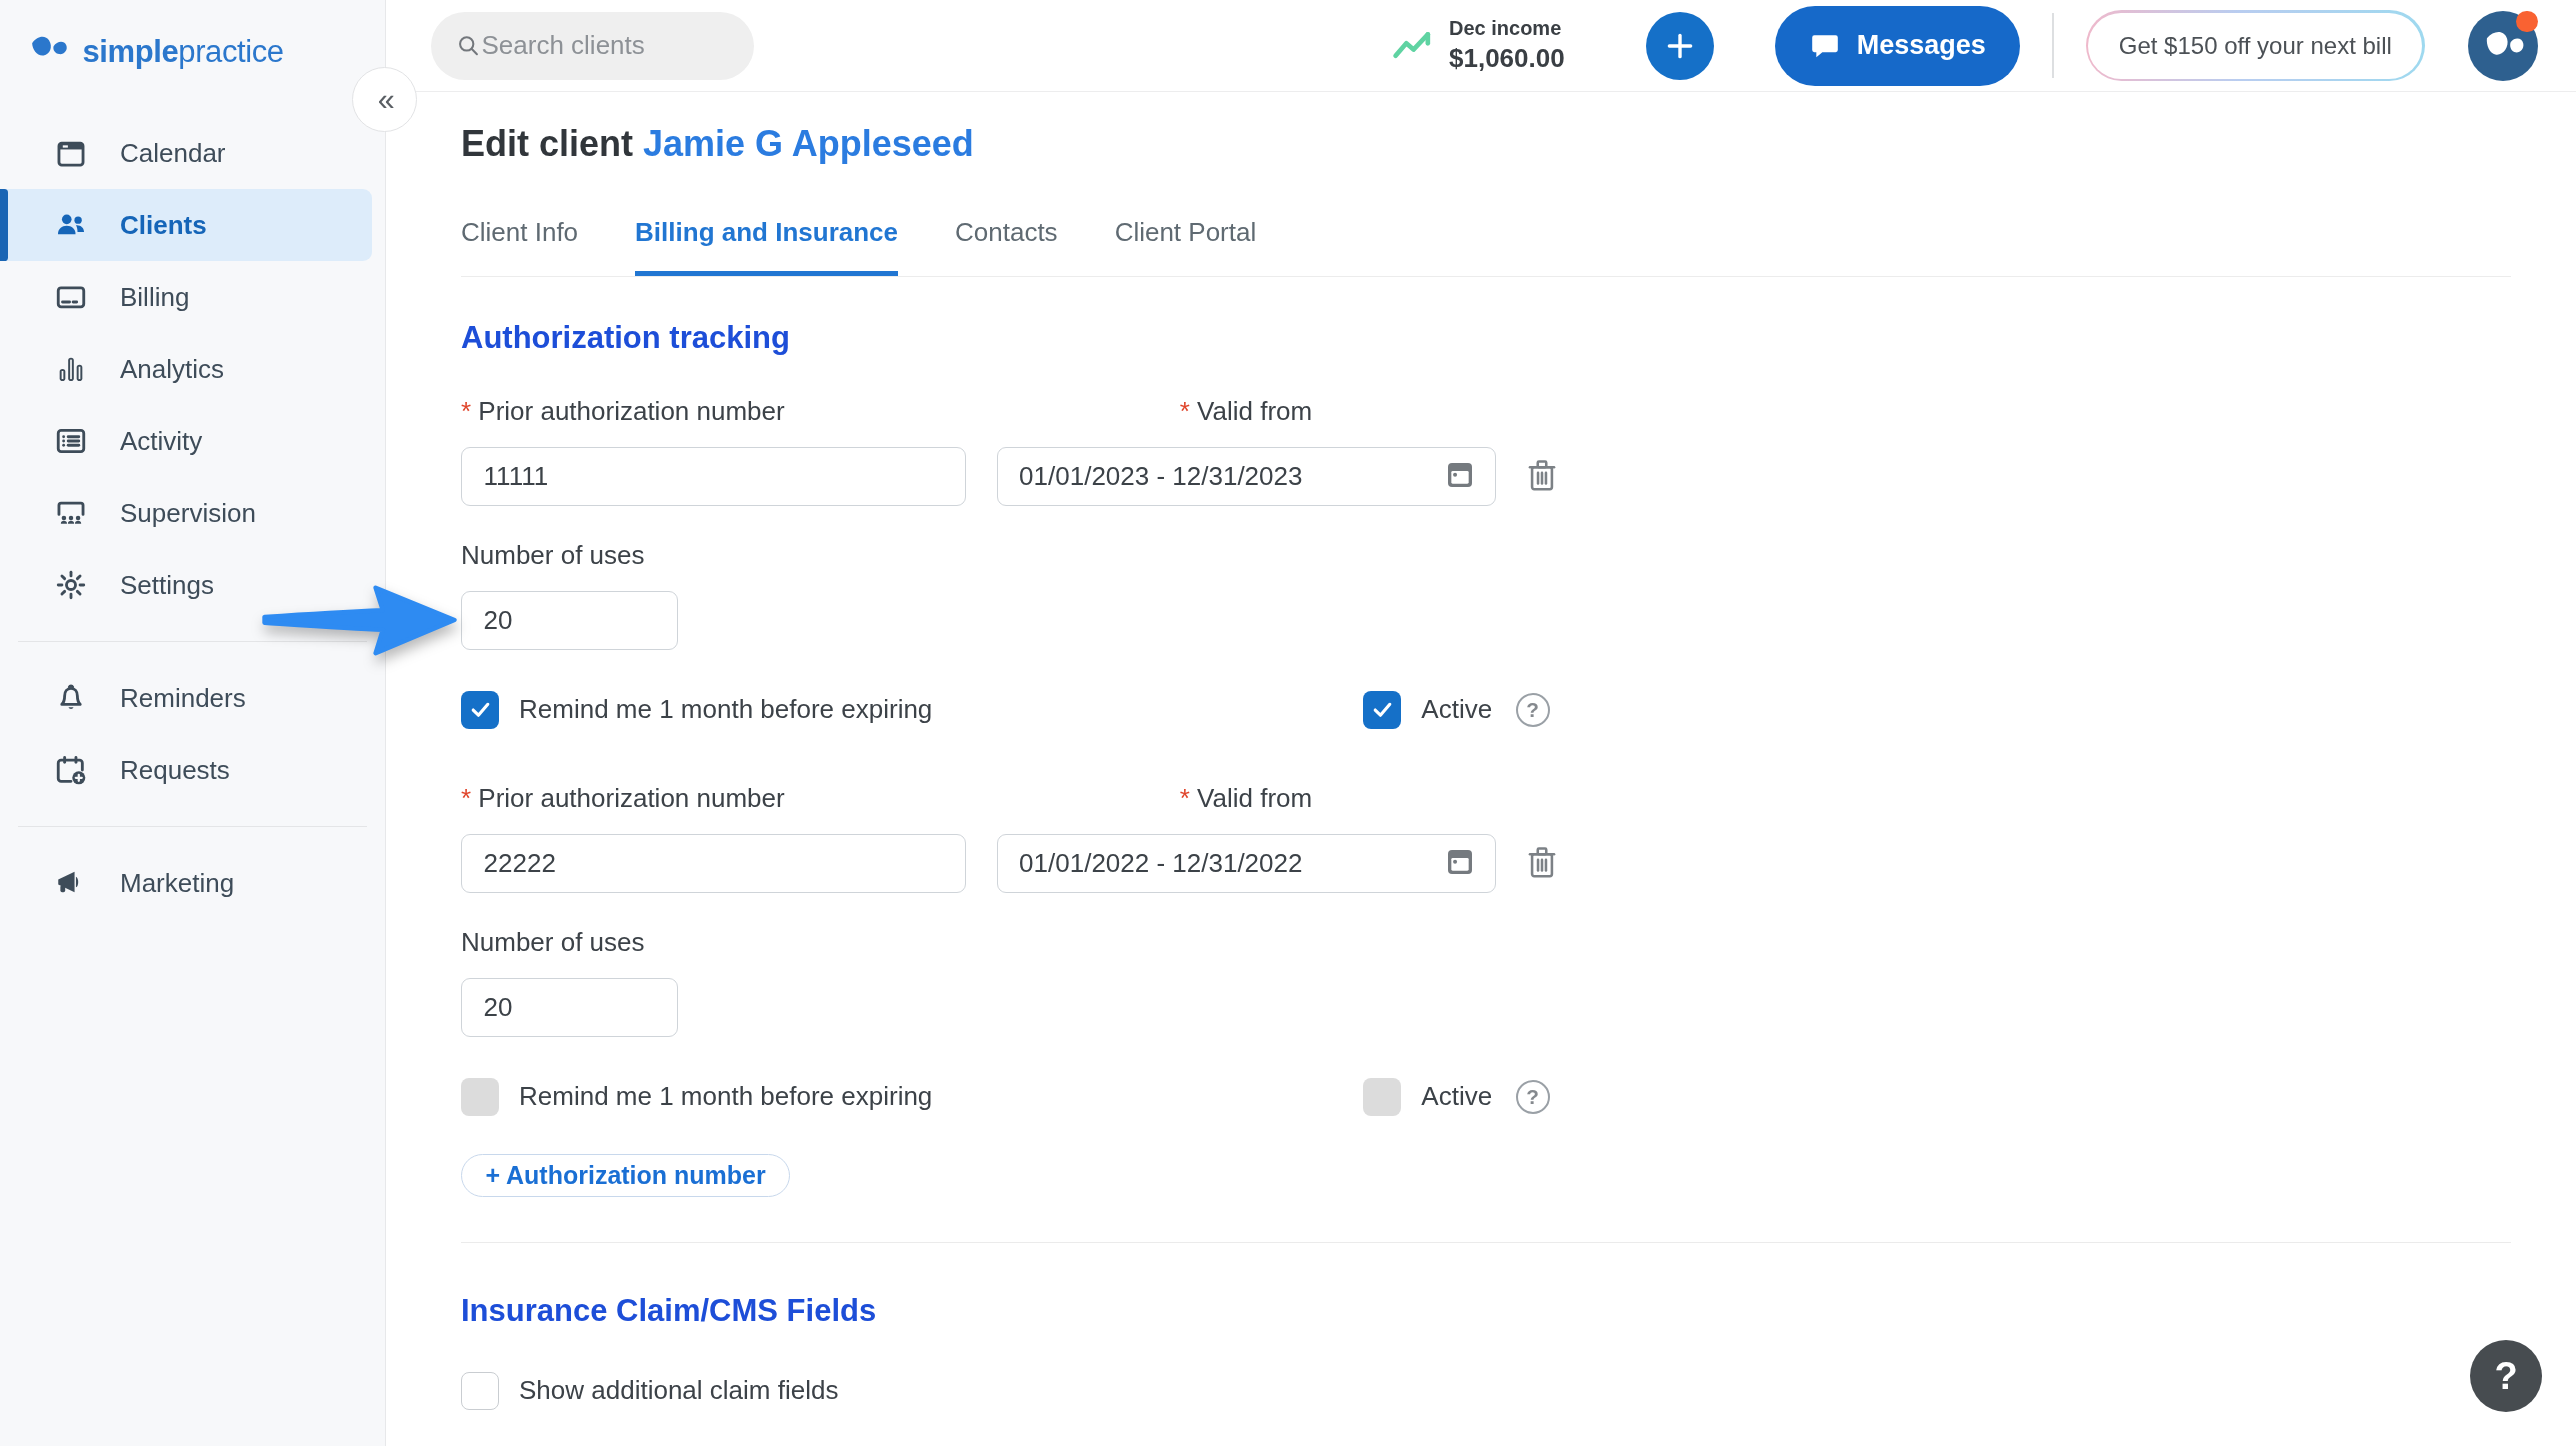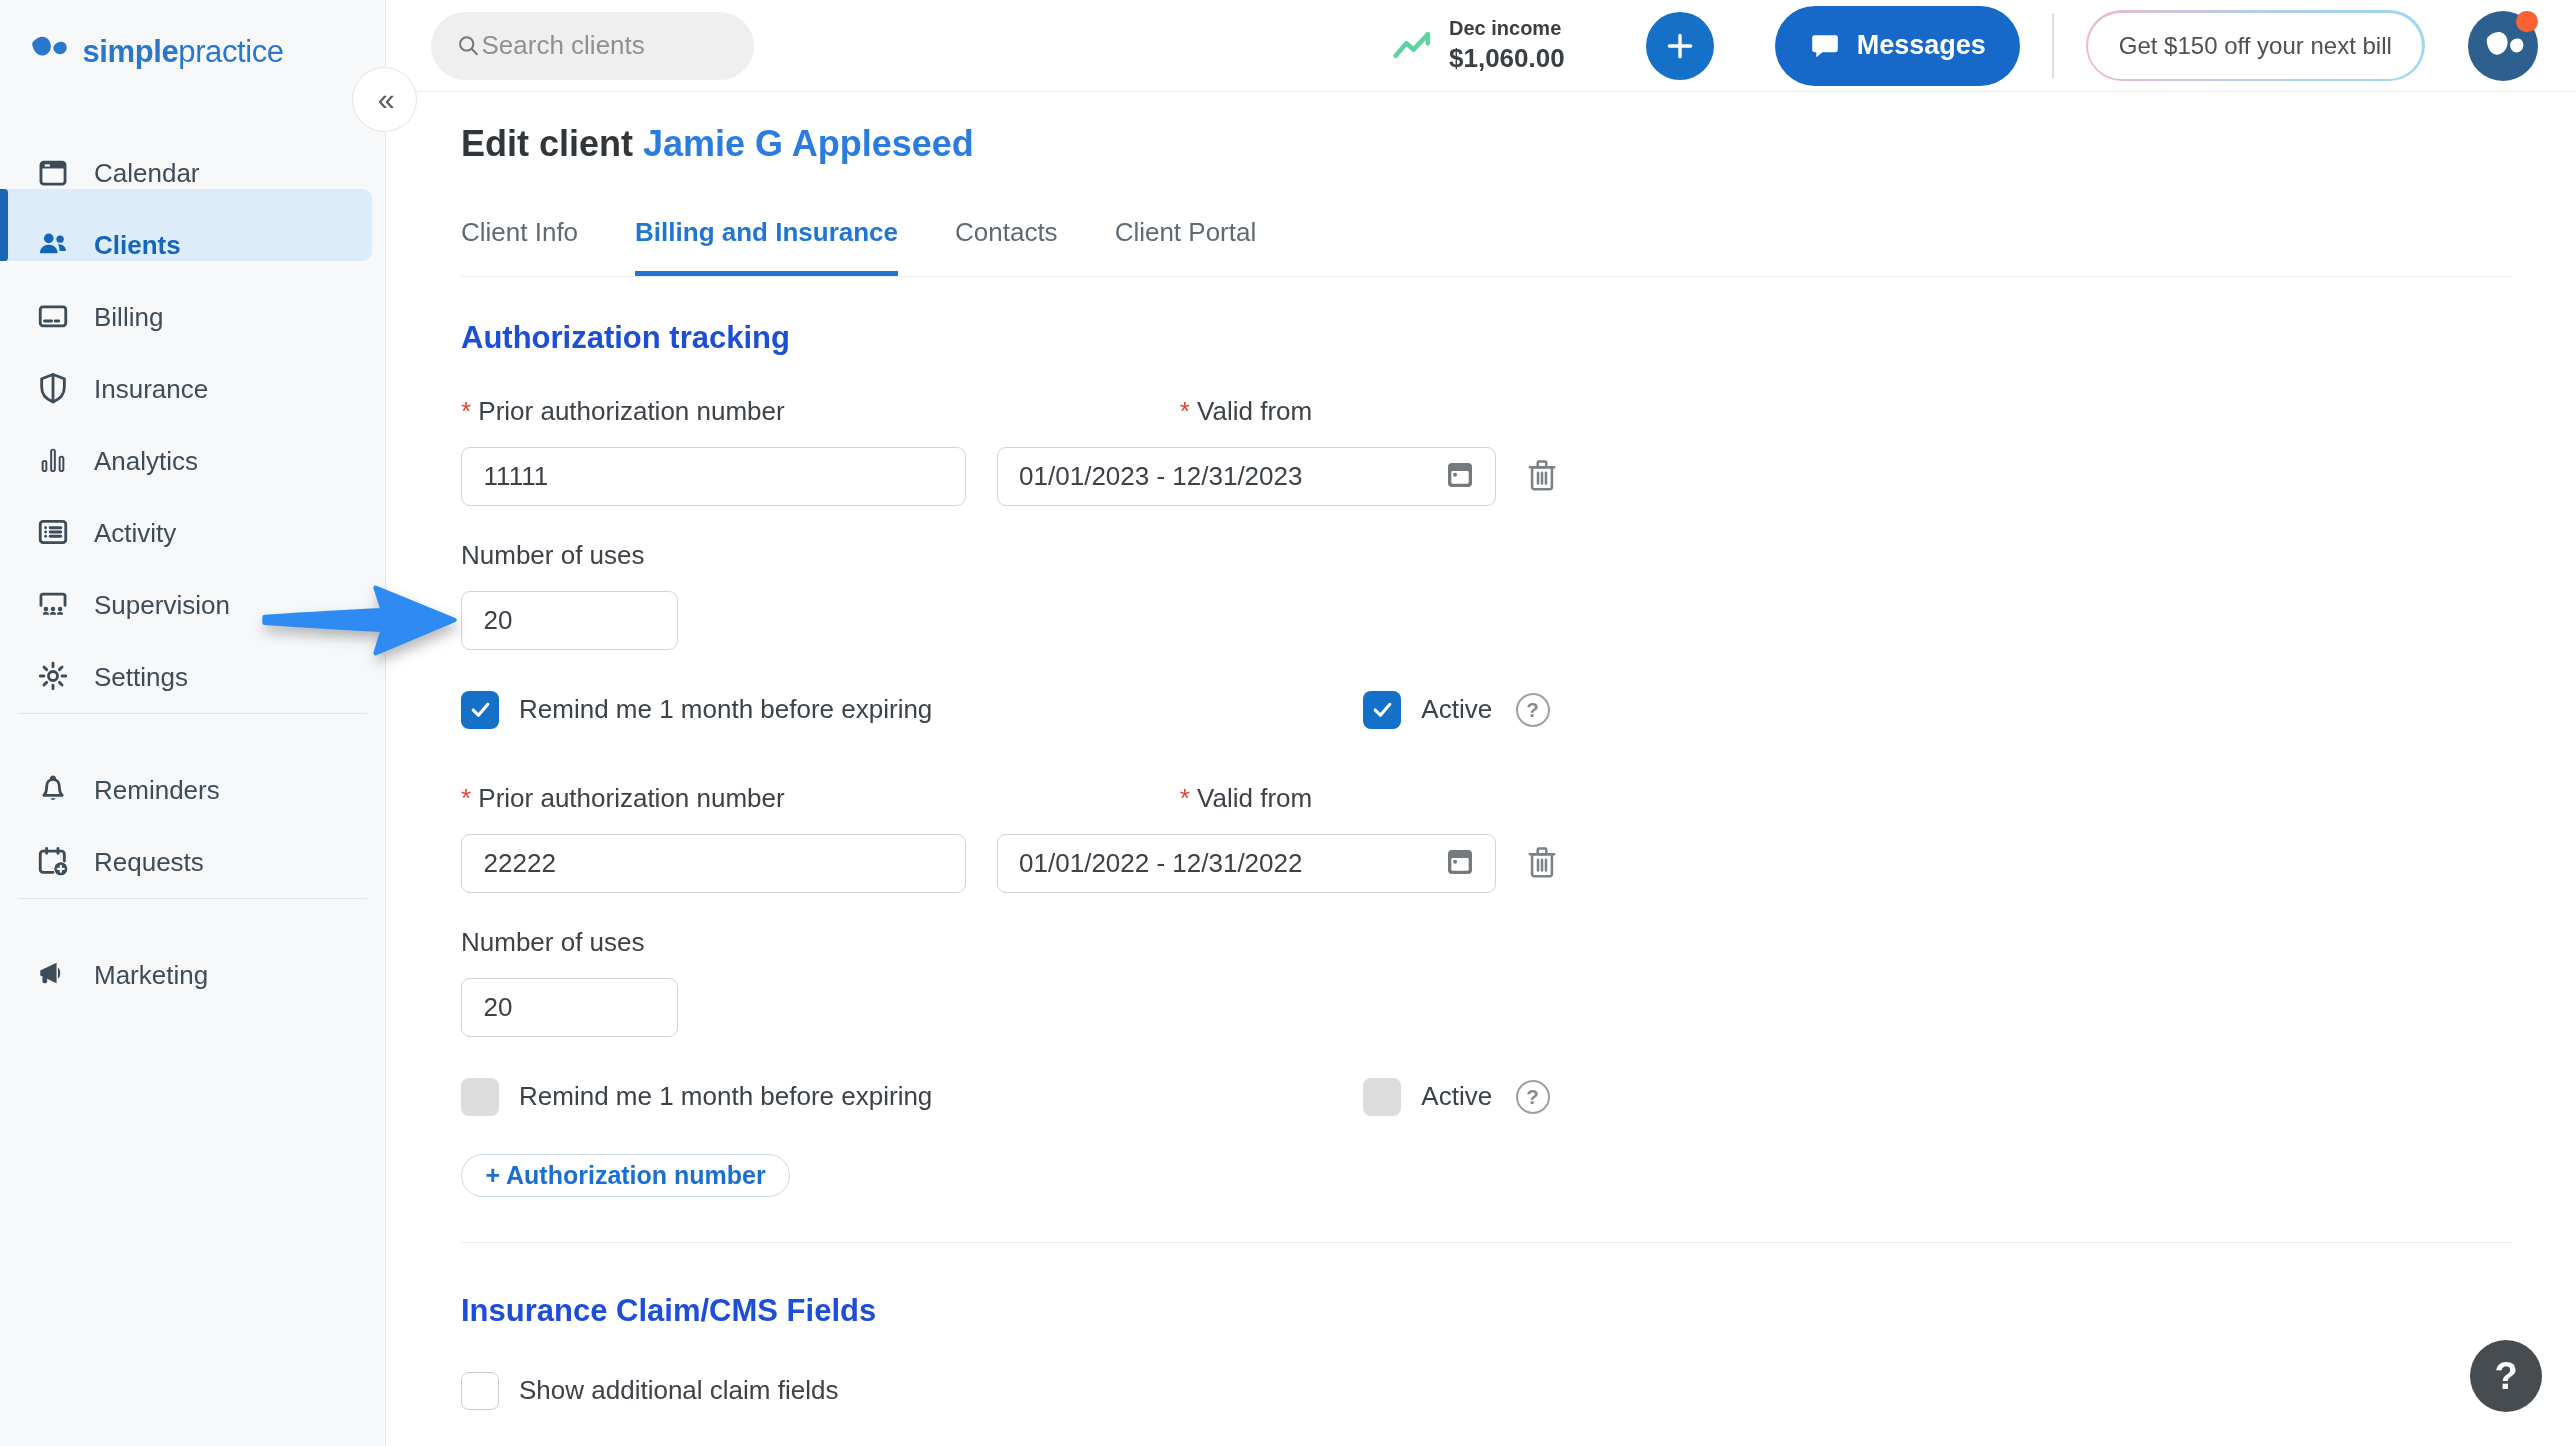--- a/index.html
+++ b/index.html
@@ -6,21 +6,21 @@
   html,body { width:2576px; height:1446px; }
   body { font-family:"Liberation Sans", sans-serif; background:#fff; color:#3c4248; overflow:hidden; }
   .page { position:relative; width:2576px; height:1446px; display:flex; }
 
   
   .sidebar { position:relative; width:386px; height:100%; background:#f7f8fa; border-right:1.8px solid #e7e8ea; flex:0 0 386px; }
   .logo { display:flex; align-items:center; gap:9px; padding:32px 0 0 30.5px; }
   .logo-text { font-size:31px; color:#2b77cc; letter-spacing:-0.4px; }
   .logo-text b { font-weight:700; }
   .nav { margin-top:45px; }
-  .nav-item { position:relative; display:flex; align-items:flex-end; height:72px; padding-left:36px; gap:24px; cursor:pointer; }
+  .nav-item { position:relative; display:flex; align-items:center; height:72px; padding-left:54px; gap:32px; cursor:pointer; }
   .nav-item .nav-label { font-size:26px; color:#3e4c59; }
   .nav-item svg { width:34px; height:34px; flex:0 0 34px; }
   .nav-item.active { background:#ddecfa; border-radius:0 9px 9px 0; margin-right:12.6px; }
   .nav-item.active::before { content:""; position:absolute; left:0; top:0; bottom:0; width:8px; background:#1a65b4; border-radius:0 3.6px 3.6px 0; }
   .nav-item.active .nav-label { color:#1565b8; font-weight:700; }
   .nav-divider { height:0; border-top:1.8px solid #e4e5e7; margin:20px 18px 20px 18px; }
   .collapse-btn { position:absolute; top:67px; right:-32px; width:65px; height:65px; background:#fff; border:1.8px solid #e2e3e5; border-radius:50%; display:flex; align-items:center; justify-content:center; font-size:30.5px; color:#5a5f64; cursor:pointer; z-index:5; letter-spacing:-3.6px; }
 
   
   .main { flex:1; display:flex; flex-direction:column; background:#fff; min-width:0; }
@@ -124,27 +124,20 @@
       <div class="nav-item">
         <svg viewBox="0 0 24 24">
             <rect class="icon-stroke" x="3" y="5.5" width="18" height="13.5" rx="2"></rect>
             <line class="icon-stroke" x1="6" y1="15.5" x2="11" y2="15.5" stroke-width="2.4"></line>
             <line class="icon-stroke" x1="13.5" y1="15.5" x2="16" y2="15.5" stroke-width="2.4"></line>
           </svg>
         <span class="nav-label">Billing</span>
       </div>
       <div class="nav-item">
         <svg viewBox="0 0 24 24">
-            <path class="icon-stroke" d="M12 2.5 L20 5.5 V11.5 C20 16.5 16.8 20 12 21.8 C7.2 20 4 16.5 4 11.5 V5.5 Z"></path>
-            <line class="icon-stroke" x1="12" y1="2.5" x2="12" y2="21.8"></line>
-          </svg>
-        <span class="nav-label">Insurance</span>
-      </div>
-      <div class="nav-item">
-        <svg viewBox="0 0 24 24">
             <g class="icon-fill">
               <rect x="4" y="12" width="4" height="8.5" rx="2"></rect>
               <rect x="10" y="4" width="4" height="16.5" rx="2"></rect>
               <rect x="16" y="9" width="4" height="11.5" rx="2"></rect>
             </g>
             <g fill="#f7f8fa">
               <rect x="5.4" y="13.4" width="1.2" height="5.7"></rect>
               <rect x="11.4" y="5.4" width="1.2" height="13.7"></rect>
               <rect x="17.4" y="10.4" width="1.2" height="8.7"></rect>
             </g>

